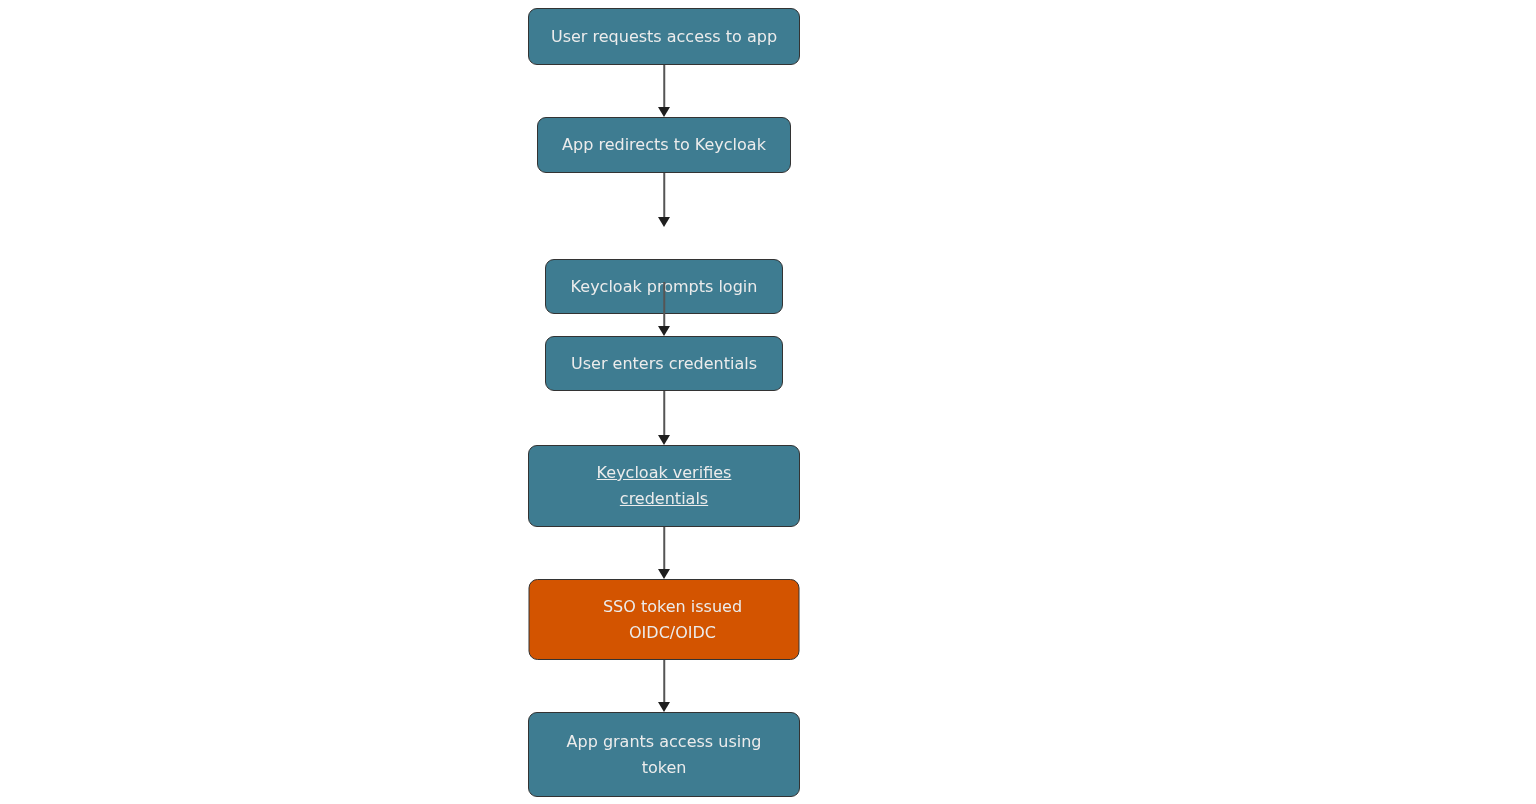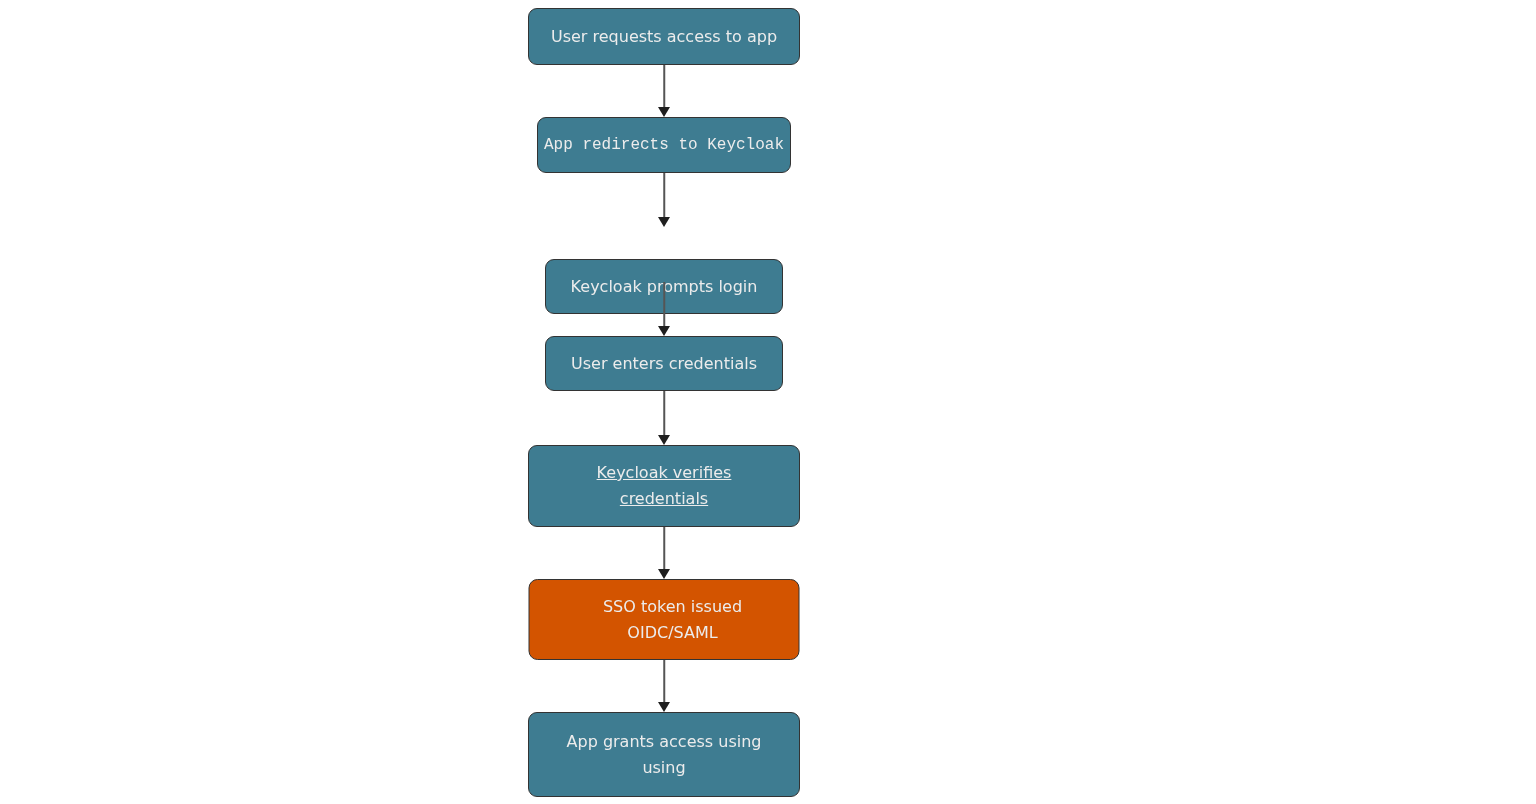--- a/index.html
+++ b/index.html
@@ -40,21 +40,21 @@
     justify-content: center;
     text-align: center;
   }
   .node.highlight {
     background: var(--highlight-fill);
     border-color: var(--highlight-stroke);
   }
   .node-line { white-space: nowrap; }
 
   .n1 { top: 8px;   width: 272px; height: 57px; }
-  .n2 { top: 117px; width: 254px; height: 56px; font-family: Liberation Mono, monospace; }
+  .n2 { top: 117px; width: 254px; height: 56px; }
   .n3 { top: 227px; width: 238px; height: 55px; margin-top: 32px; }
   .n4 { top: 336px; width: 238px; height: 55px; }
   .n5 { top: 445px; width: 272px; height: 82px; text-decoration: underline; }
   .n6 { top: 579px; width: 271px; height: 81px; padding-left: 17px; }
   .n7 { top: 712px; width: 272px; height: 85px; }
 
   .arrow {
     position: absolute;
     left: 50%;
     transform: translateX(-50%);
@@ -135,26 +135,26 @@
     <div class="node-line">credentials</div>
   </div>
 
   <div class="arrow a5">
     <div class="arrow-line"></div>
     <div class="arrow-head"></div>
   </div>
 
   <div class="node n6 highlight">
     <div class="node-line">SSO token issued</div>
-    <div class="node-line">OIDC/SAML</div>
+    <div class="node-line">OIDC/OIDC</div>
   </div>
 
   <div class="arrow a6">
     <div class="arrow-line"></div>
     <div class="arrow-head"></div>
   </div>
 
   <div class="node n7">
     <div class="node-line">App grants access using</div>
-    <div class="node-line">using</div>
+    <div class="node-line">token</div>
   </div>
 
 </div>
 
 </body></html>

